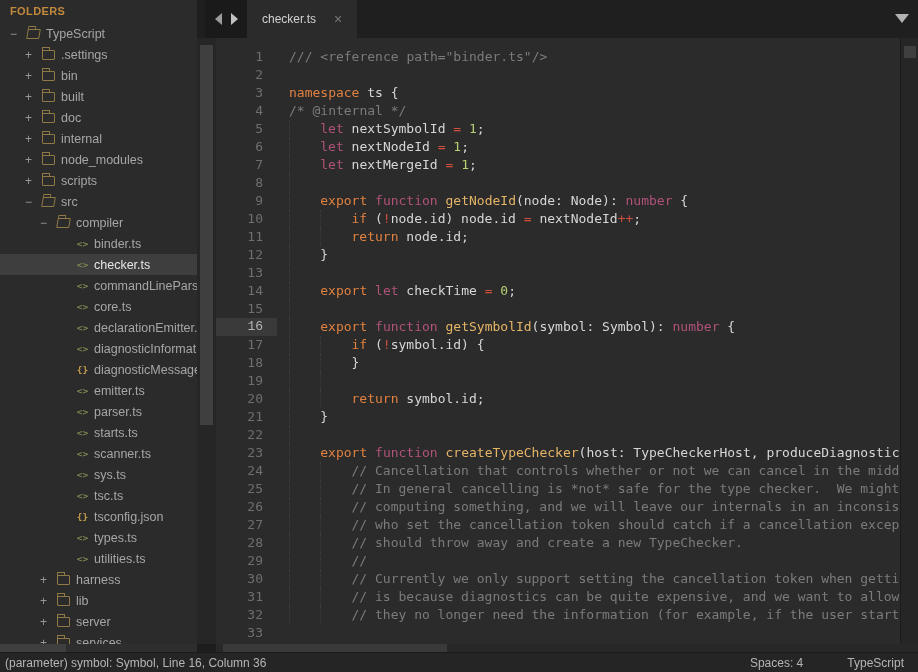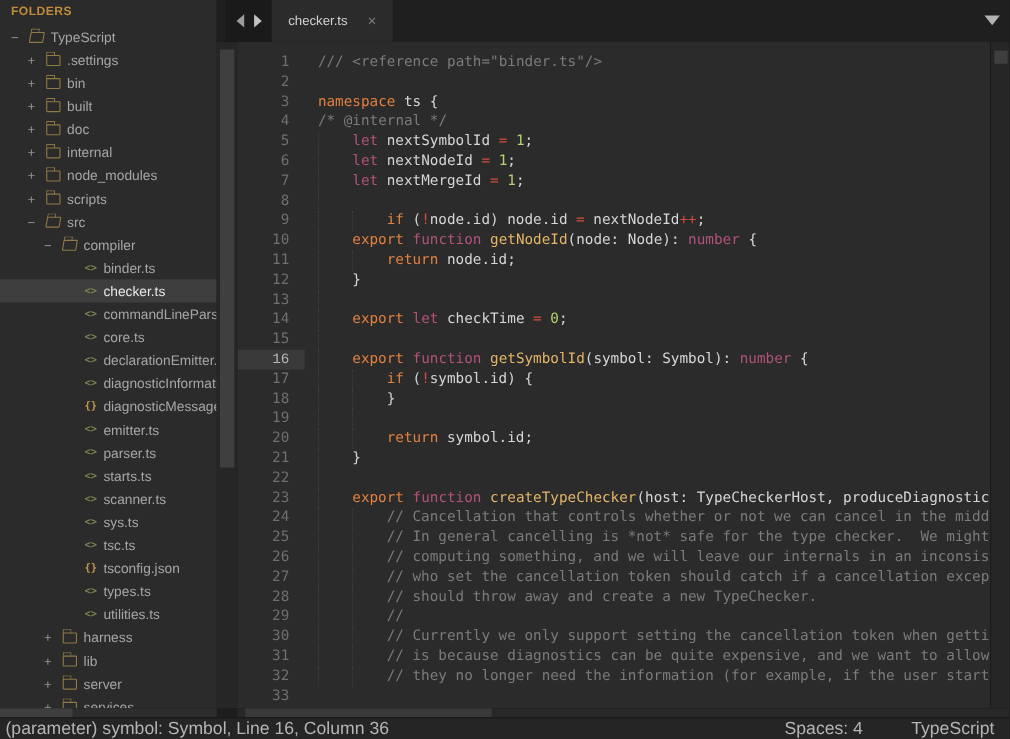--- a/index.html
+++ b/index.html
@@ -94,21 +94,21 @@
   
   .hscroll { position:absolute; left:0; top:644px; width:918px; height:8px; background:#1d1d1d; }
   .hs-track-sb   { position:absolute; left:0;   top:0; width:197px; height:8px; background:#2e2e2e; }
   .hs-track-code { position:absolute; left:216px; top:0; width:702px; height:8px; background:#282828; }
   .hs-thumb-sb   { position:absolute; left:0;   top:0; width:66px;  height:8px; background:#3f3f3f; }
   .hs-thumb-code { position:absolute; left:223px; top:0; width:224px; height:8px; background:#3a3a3a; }
   
   .statusbar {
     position:absolute; left:0; top:652px; width:918px; height:20px;
     background:var(--bg_statusbar); border-top:1px solid #1a1a1a;
-    display:flex; align-items:center; font-size:16px; color:var(--txt_status);
+    display:flex; align-items:center; font-size:12px; color:var(--txt_status);
   }
   .statusbar .left { padding-left:5px; }
   .statusbar .right { margin-left:auto; display:flex; gap:44px; padding-right:14px; }
 </style>
 </head>
 <body>
 
 <div class="window">
 
   <aside class="sidebar">
@@ -321,22 +321,22 @@
       </div>
     <div class="code">
         <div class="line"><span class="tk-c">/// &lt;reference path="binder.ts"/&gt;</span></div>
         <div class="line"></div>
         <div class="line"><span class="tk-k">namespace</span><span class="tk-p"> ts {</span></div>
         <div class="line"><span class="tk-c">/* @internal */</span></div>
         <div class="line"><span class="ig"></span><span class="tk-s">let</span><span class="tk-p"> nextSymbolId </span><span class="tk-o">=</span><span class="tk-p"> </span><span class="tk-n">1</span><span class="tk-p">;</span></div>
         <div class="line"><span class="ig"></span><span class="tk-s">let</span><span class="tk-p"> nextNodeId </span><span class="tk-o">=</span><span class="tk-p"> </span><span class="tk-n">1</span><span class="tk-p">;</span></div>
         <div class="line"><span class="ig"></span><span class="tk-s">let</span><span class="tk-p"> nextMergeId </span><span class="tk-o">=</span><span class="tk-p"> </span><span class="tk-n">1</span><span class="tk-p">;</span></div>
         <div class="line"><span class="ig"></span></div>
+        <div class="line"><span class="ig"></span><span class="tk-k">export</span><span class="tk-p"> </span><span class="tk-s">function</span><span class="tk-p"> </span><span class="tk-f">getNodeId</span><span class="tk-p">(node: Node): </span><span class="tk-s">number</span><span class="tk-p"> {</span></div>
         <div class="line"><span class="ig"></span><span class="ig"></span><span class="tk-k">if</span><span class="tk-p"> (</span><span class="tk-o">!</span><span class="tk-p">node.id) node.id </span><span class="tk-o">=</span><span class="tk-p"> nextNodeId</span><span class="tk-o">++</span><span class="tk-p">;</span></div>
-        <div class="line"><span class="ig"></span><span class="tk-k">export</span><span class="tk-p"> </span><span class="tk-s">function</span><span class="tk-p"> </span><span class="tk-f">getNodeId</span><span class="tk-p">(node: Node): </span><span class="tk-s">number</span><span class="tk-p"> {</span></div>
         <div class="line"><span class="ig"></span><span class="ig"></span><span class="tk-k">return</span><span class="tk-p"> node.id;</span></div>
         <div class="line"><span class="ig"></span><span class="tk-p">}</span></div>
         <div class="line"><span class="ig"></span></div>
         <div class="line"><span class="ig"></span><span class="tk-k">export</span><span class="tk-p"> </span><span class="tk-s">let</span><span class="tk-p"> checkTime </span><span class="tk-o">=</span><span class="tk-p"> </span><span class="tk-n">0</span><span class="tk-p">;</span></div>
         <div class="line"><span class="ig"></span></div>
         <div class="line"><span class="ig"></span><span class="tk-k">export</span><span class="tk-p"> </span><span class="tk-s">function</span><span class="tk-p"> </span><span class="tk-f">getSymbolId</span><span class="tk-p">(symbol: Symbol): </span><span class="tk-s">number</span><span class="tk-p"> {</span></div>
         <div class="line"><span class="ig"></span><span class="ig"></span><span class="tk-k">if</span><span class="tk-p"> (</span><span class="tk-o">!</span><span class="tk-p">symbol.id) {</span></div>
         <div class="line"><span class="ig"></span><span class="ig"></span><span class="tk-p">}</span></div>
         <div class="line"><span class="ig"></span><span class="ig"></span></div>
         <div class="line"><span class="ig"></span><span class="ig"></span><span class="tk-k">return</span><span class="tk-p"> symbol.id;</span></div>

